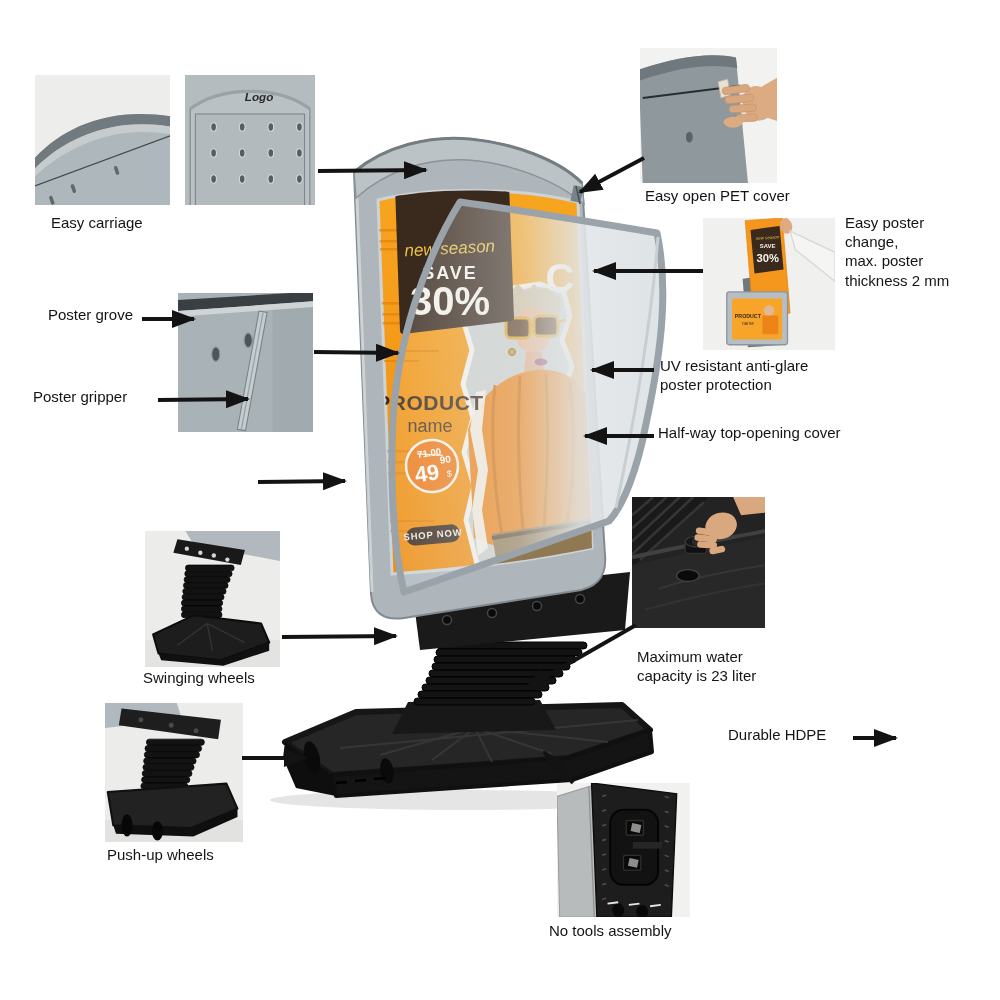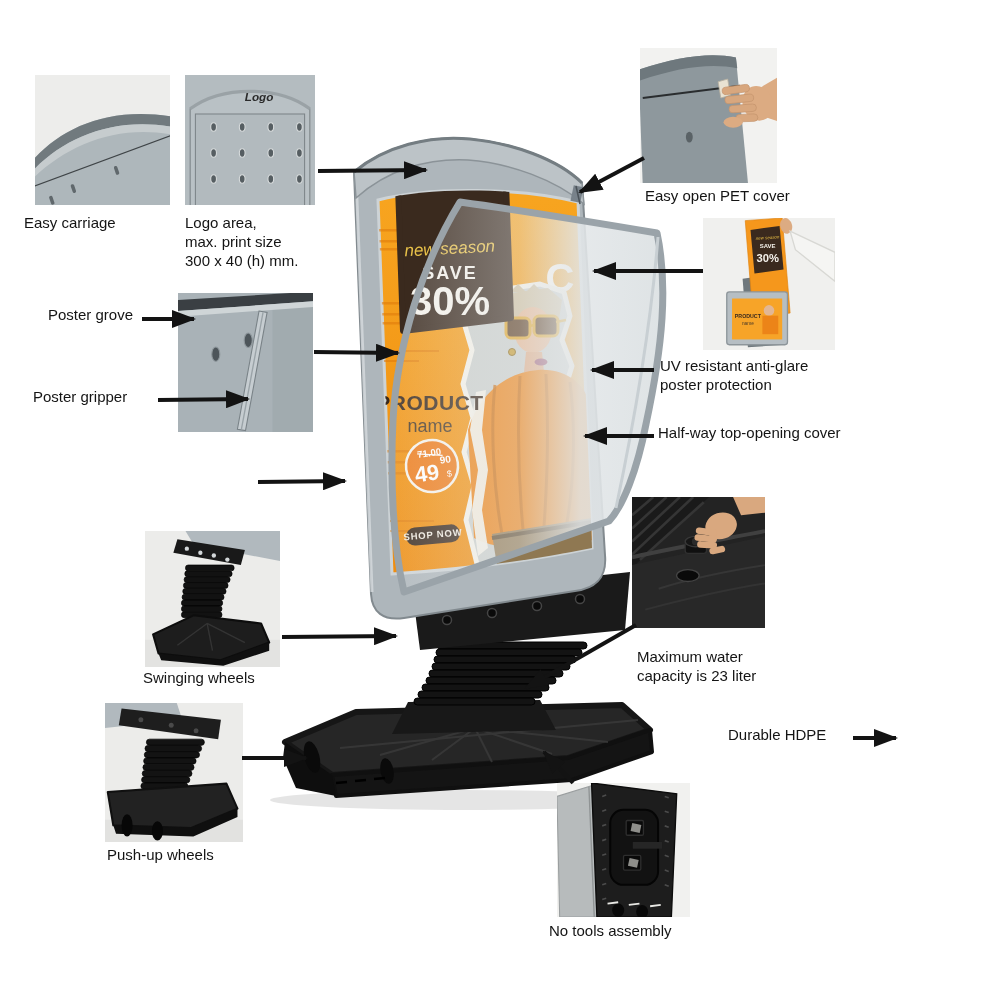--- a/index.html
+++ b/index.html
@@ -425,25 +425,26 @@
       <line x1="654" y1="370" x2="592" y2="370" marker-end="url(#ah)"></line>
       <line x1="654" y1="436" x2="585" y2="436" marker-end="url(#ah)"></line>
       <line x1="282" y1="637" x2="396" y2="636" marker-end="url(#ah)"></line>
       <line x1="636" y1="625" x2="526" y2="688" marker-end="url(#ah)"></line>
       <line x1="242" y1="758" x2="306" y2="758" marker-end="url(#ah)"></line>
       <line x1="573" y1="783" x2="544" y2="752" marker-end="url(#ah)"></line>
       <line x1="853" y1="738" x2="896" y2="738" marker-end="url(#ah)"></line>
     </g>
   </svg>
 
-  <div class="label" style="left:24px;top:213px">Easy carriage</div>
-  <div class="label" style="left:185px;top:213px">Logo area,
-max. print size
-300 x 40 (h) mm.</div>
+  <div class="label" style="left:51px;top:213px">Easy carriage</div>
   <div class="label" style="left:645px;top:186px">Easy open PET cover</div>
+  <div class="label" style="left:845px;top:213px">Easy poster
+change,
+max. poster
+thickness 2 mm</div>
   <div class="label" style="left:48px;top:305px">Poster grove</div>
   <div class="label" style="left:33px;top:387px">Poster gripper</div>
   <div class="label" style="left:660px;top:356px">UV resistant anti-glare
 poster protection</div>
   <div class="label" style="left:658px;top:423px">Half-way top-opening cover</div>
   <div class="label" style="left:143px;top:668px">Swinging wheels</div>
   <div class="label" style="left:637px;top:647px">Maximum water
 capacity is 23 liter</div>
   <div class="label" style="left:728px;top:725px">Durable HDPE</div>
   <div class="label" style="left:107px;top:845px">Push-up wheels</div>

